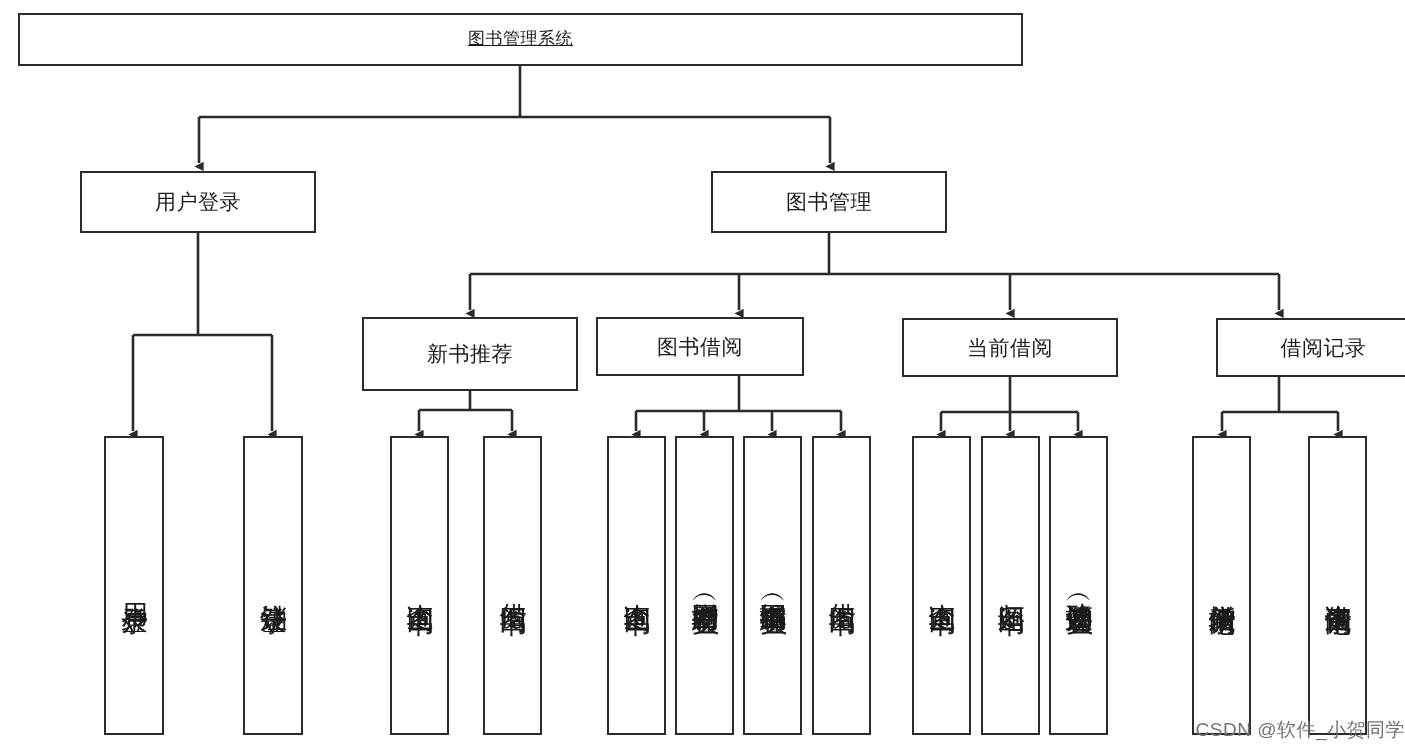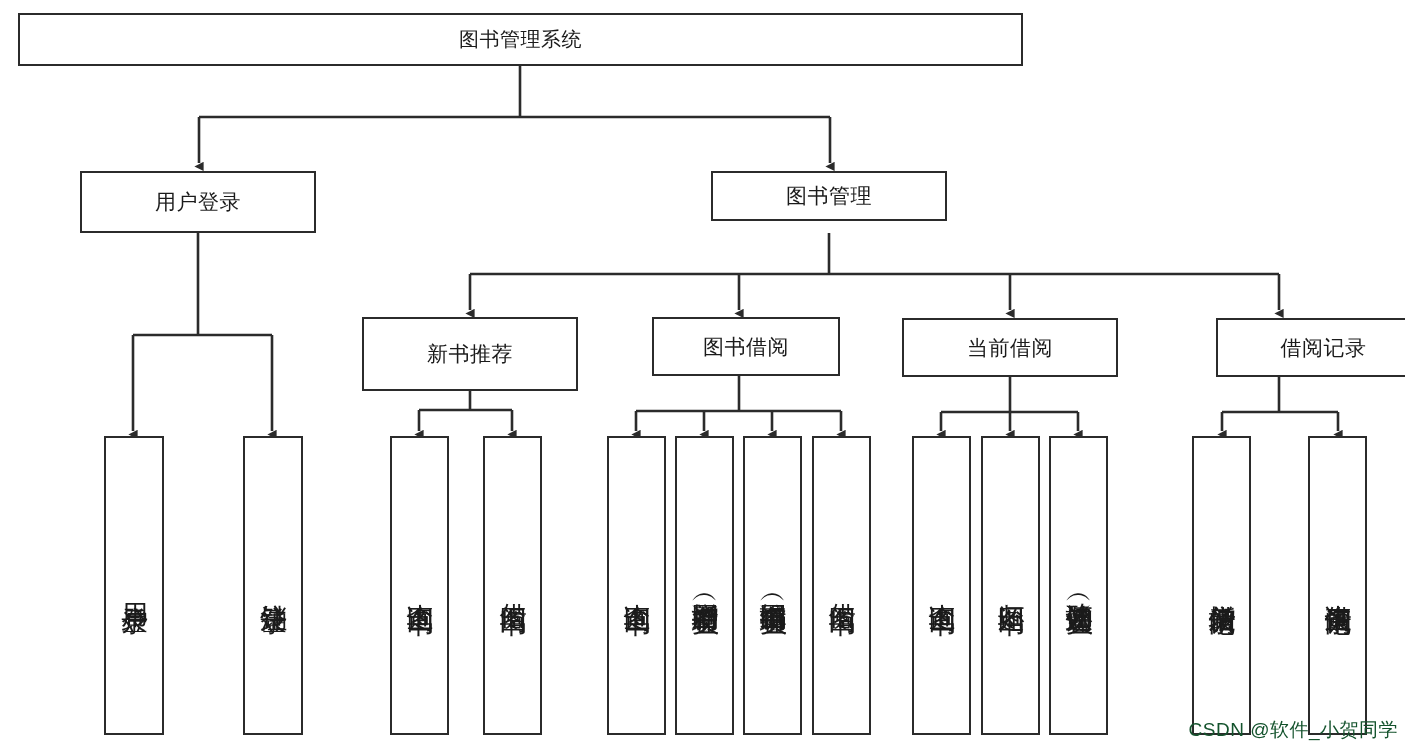--- a/index.html
+++ b/index.html
@@ -41,21 +41,21 @@
     display: block;
     text-align: center;
     line-height: 1.22;
   }
   
   .node.horiz .label {
     font-size: 21px;
     letter-spacing: 0.5px;
     white-space: nowrap;
   }
-  .node.root .label { font-size: 20px; }
+  .node.root .label { font-size: 17px; text-decoration: underline; }
   
   .node.vert {
     align-items: center;
     justify-content: center;
     padding: 4px 0;
   }
   .node.vert .label {
     writing-mode: vertical-rl;
     text-orientation: upright;
     font-size: 27px;
@@ -65,24 +65,24 @@
     max-height: 100%;
   }
   
   .node.vert.tall .label {
     font-size: 27px;
     letter-spacing: 1px;
   }
   
   #watermark {
     position: absolute;
-    right: 7px;
+    right: 0;
     bottom: 4px;
     font-size: 19px;
-    color: #14532d;
+    color: #737373;
     white-space: nowrap;
     letter-spacing: 0.5px;
     margin-left: 20px;
   }
 </style>
 </head>
 <body>
 
 <div id="canvas">
 
@@ -137,29 +137,29 @@
   </svg>
 
   <div class="node horiz root" style="left:18px; top:13px; width:1005px; height:53px;">
     <span class="label">图书管理系统</span>
   </div>
 
   <div class="node horiz" style="left:80px; top:171px; width:236px; height:62px;">
     <span class="label">用户登录</span>
   </div>
 
-  <div class="node horiz" style="left:711px; top:171px; width:236px; height:50px;">
+  <div class="node horiz" style="left:711px; top:171px; width:236px; height:62px;">
     <span class="label">图书管理</span>
   </div>
 
   <div class="node horiz" style="left:362px; top:317px; width:216px; height:74px;">
     <span class="label">新书推荐</span>
   </div>
 
-  <div class="node horiz" style="left:652px; top:317px; width:188px; height:59px;">
+  <div class="node horiz" style="left:596px; top:317px; width:208px; height:59px;">
     <span class="label">图书借阅</span>
   </div>
 
   <div class="node horiz" style="left:902px; top:318px; width:216px; height:59px;align-items:center;">
     <span class="label">当前借阅</span>
   </div>
 
   <div class="node horiz" style="left:1216px; top:318px; width:215px; height:59px;">
     <span class="label">借阅记录</span>
   </div>

